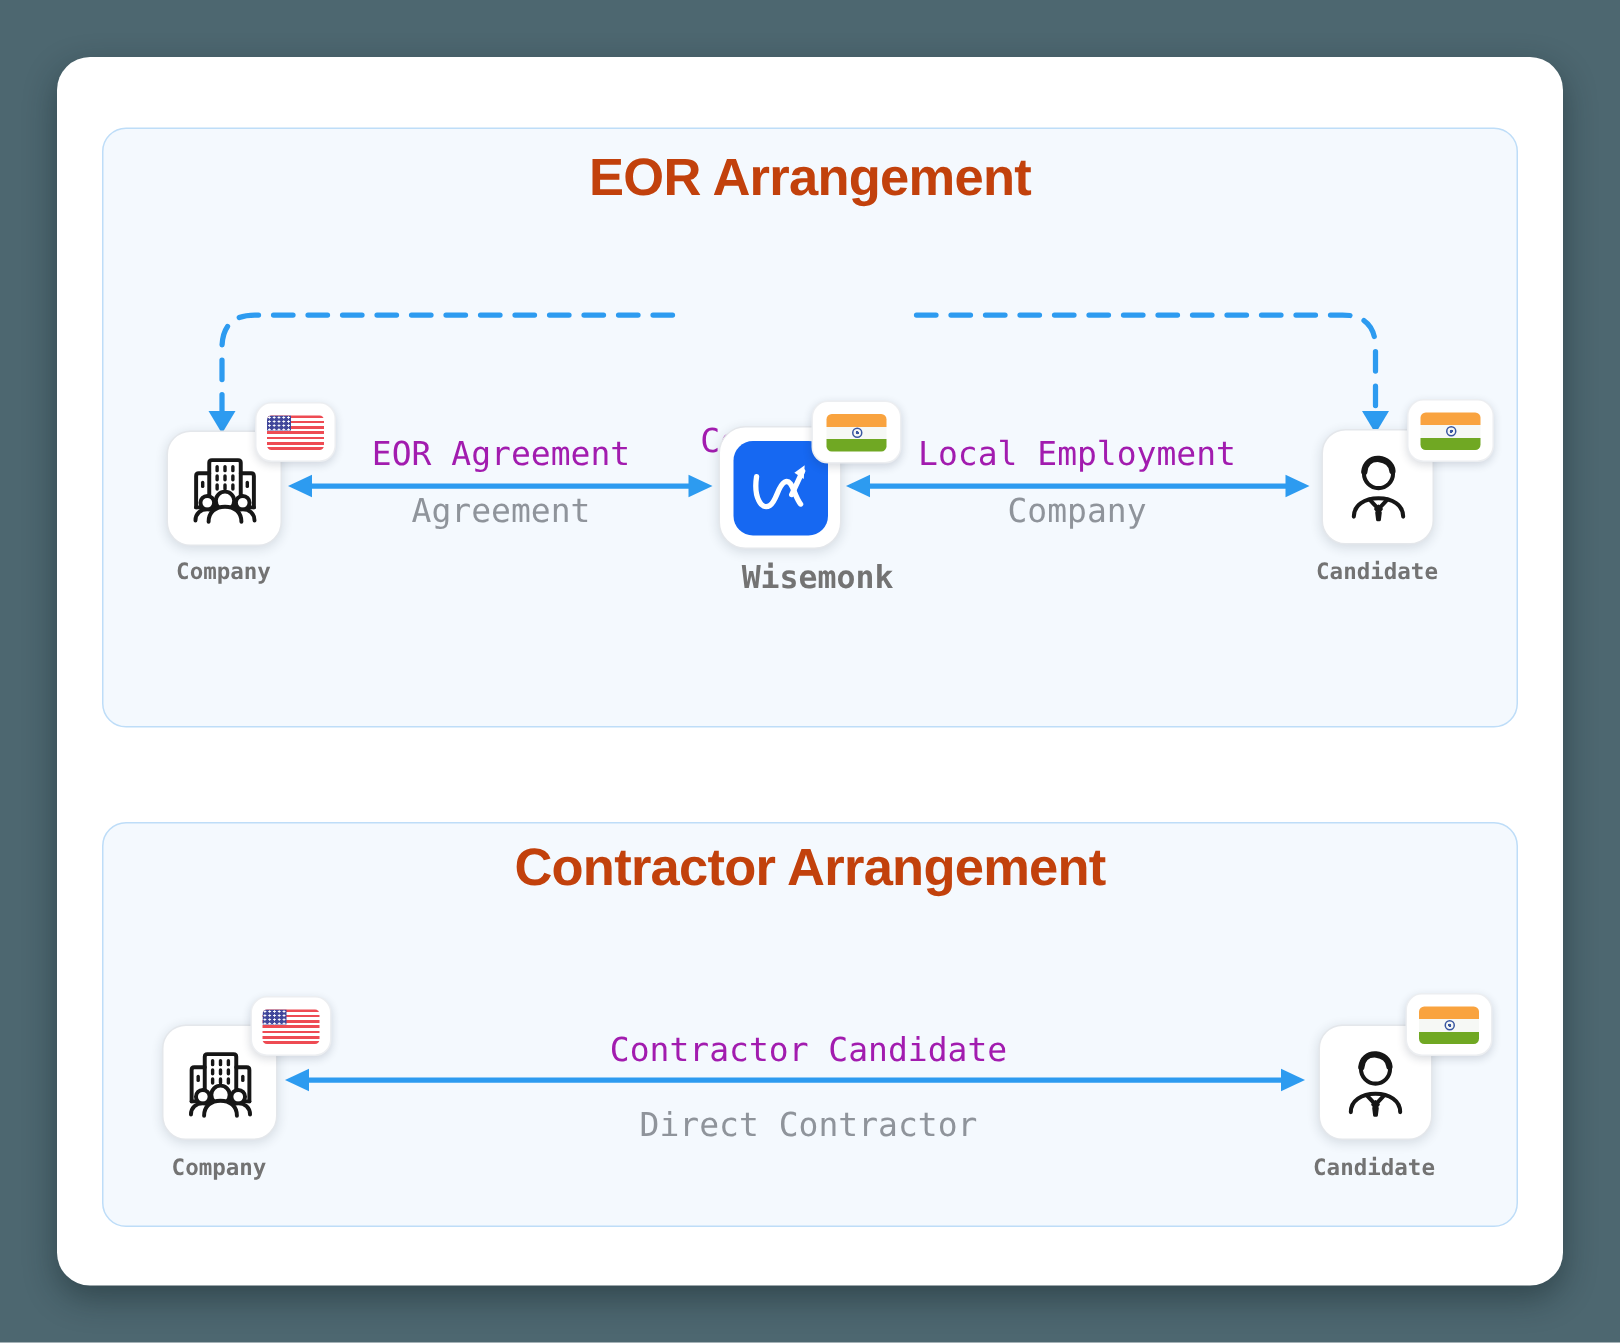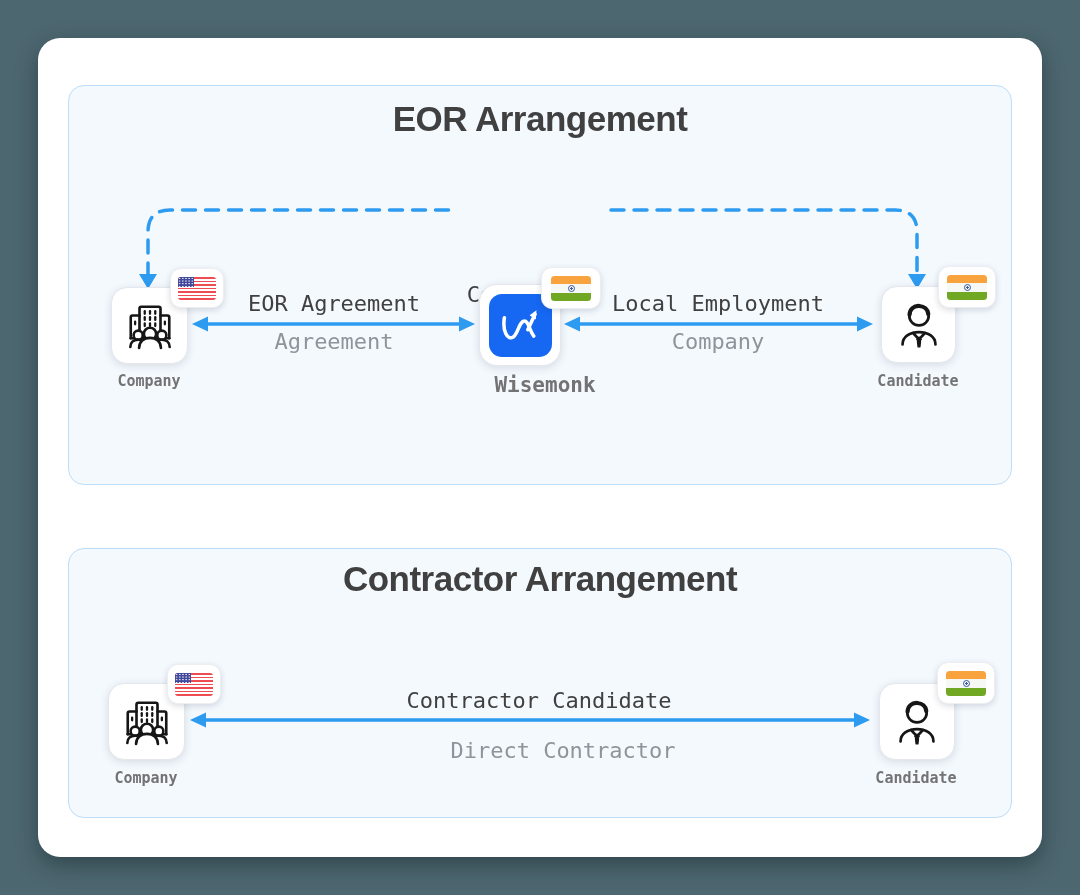--- a/index.html
+++ b/index.html
@@ -16,26 +16,26 @@
   }
   .panel{
     position:absolute;left:30px;width:944px;
     background:#F4F9FE;border:1.5px solid #BEDDF8;border-radius:16px;
     box-sizing:border-box;
   }
   .panel-eor{top:47px;height:400px;}
   .panel-contractor{top:510px;height:270px;padding-left:40px;}
   .panel-title{
     position:absolute;left:0;width:100%;text-align:center;
-    font-weight:700;font-size:35px;letter-spacing:-.5px;color:#404040;
+    font-weight:700;font-size:35px;letter-spacing:-.5px;color:#c2410c;
   }
   .link-label{
     position:absolute;transform:translateX(-50%);
     font-family:"DejaVu Sans Mono", monospace;font-size:22px;font-weight:500;
-    color:#404040;white-space:nowrap;
+    color:#a21caf;white-space:nowrap;
   }
   .link-label.gray{color:#8F949B;}
   .node-label{
     position:absolute;transform:translateX(-50%);
     font-family:"DejaVu Sans Mono", monospace;font-size:15px;font-weight:600;
     color:#737373;white-space:nowrap;
   }
   .node-label.big{font-size:21px;font-weight:700;margin-left:27px;}
   .node-card{
     position:absolute;background:#fff;border:1px solid #E4E7EB;border-radius:16px;
@@ -214,21 +214,21 @@
       </span>
     </div>
     <div class="badge" style="left:98px;top:115px;width:52px;height:38px;">
       <span class="flag-us">
           <span class="canton"></span>
         </span>
     </div>
     <div class="node-label" style="left:77px;top:220px;">Company</div>
 
     <div class="link-label" style="left:470px;top:139px;">Contractor Candidate</div>
-    <div class="link-label gray" style="left:494px;top:189px;text-align:center;">Direct Contractor</div>
+    <div class="link-label gray" style="left:470px;top:189px;text-align:center;">Direct Contractor</div>
 
     <div class="node-card" style="left:810px;top:134px;width:74px;height:75px;">
       <span>
         <svg width="54" height="54" viewBox="0 0 64 64" fill="none" stroke="#161616" stroke-width="3.2" stroke-linecap="round" stroke-linejoin="round">
           <circle cx="32" cy="21" r="11.5"></circle>
           <path d="M20.8 19.5 C21.5 13 26 9 32.5 9.5 C38 10 42.5 13.5 43 19" stroke-width="5"></path>
           <path d="M12.5 55 C12.5 46 21 40.5 32 40.5 C43 40.5 51.5 46 51.5 55"></path>
           <path d="M25 41.5 L32 49 L39 41.5"></path>
           <path d="M29.8 49 L32 46.8 L34.2 49 L32 51.6 Z" stroke-width="2.4"></path>
           <path d="M30.6 51.8 L33.4 51.8 L32.7 57.5 L31.3 57.5 Z" stroke-width="2.4"></path>

